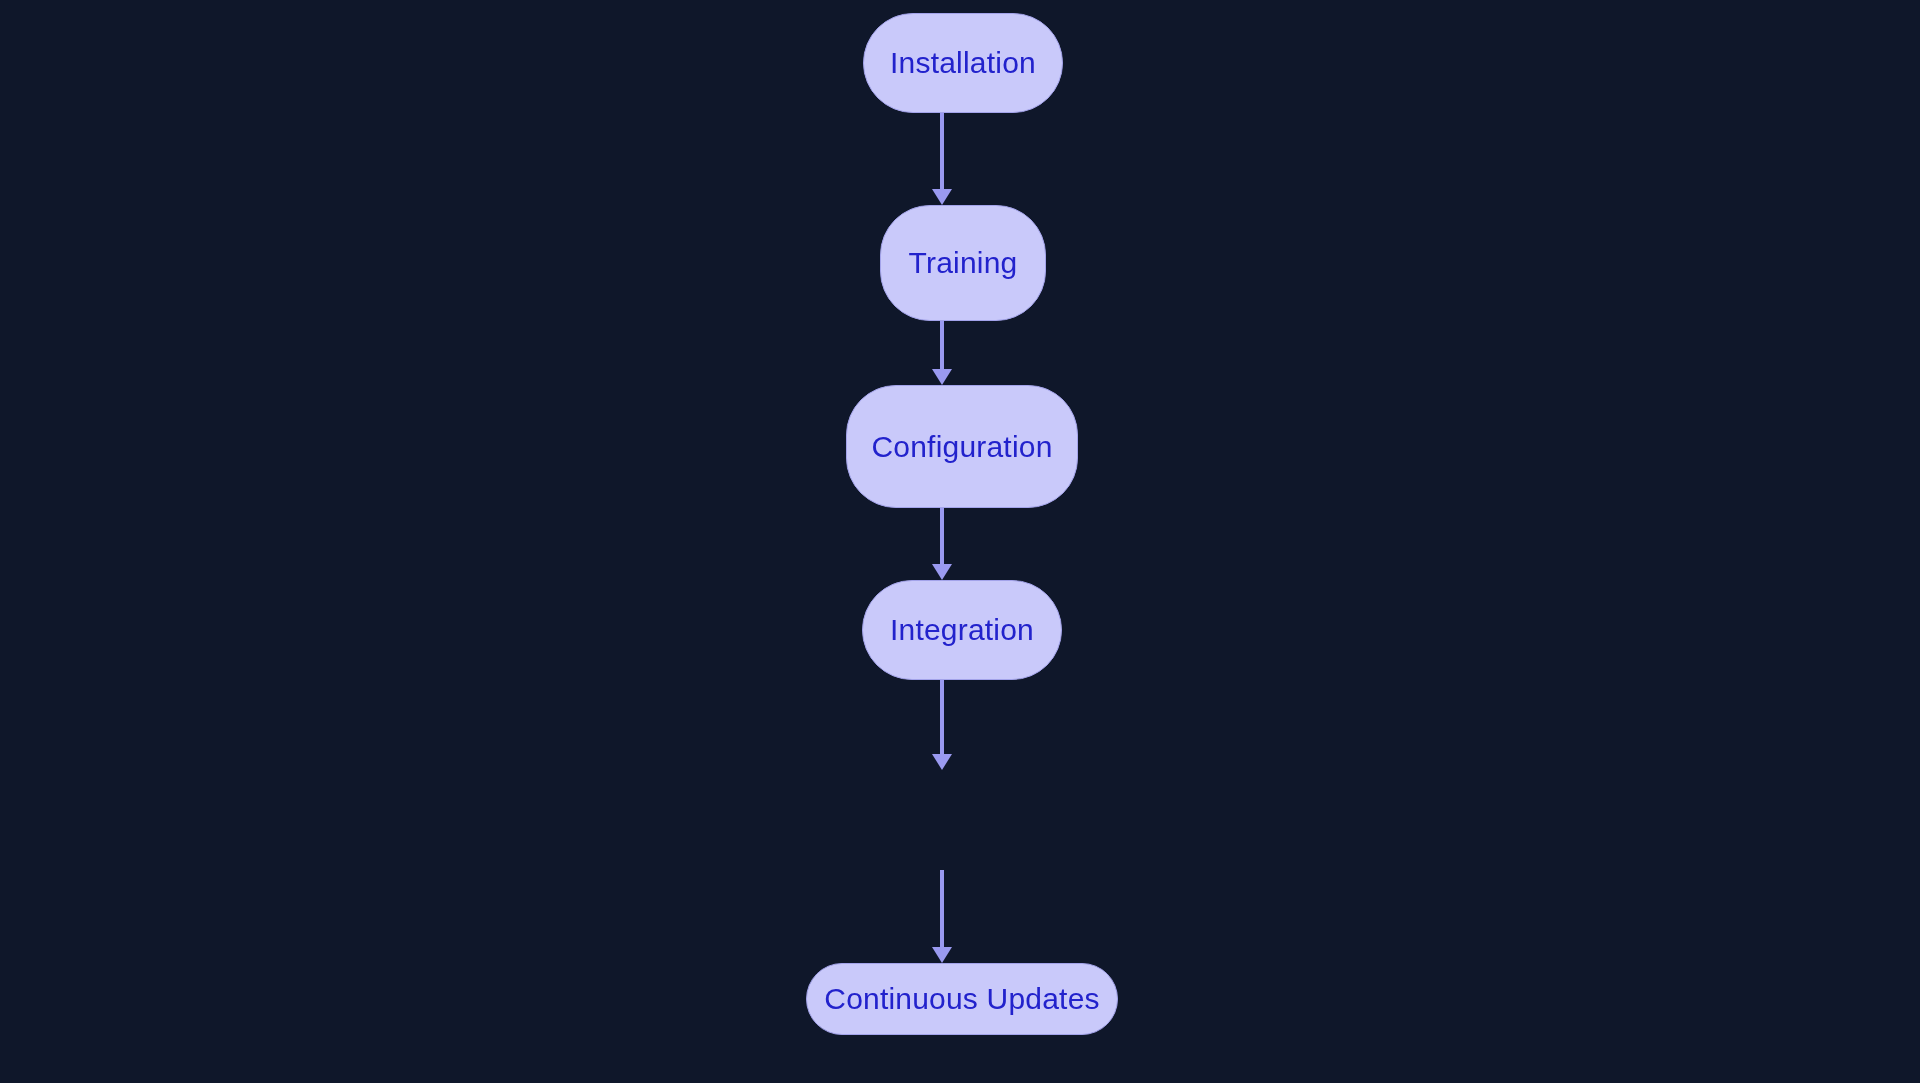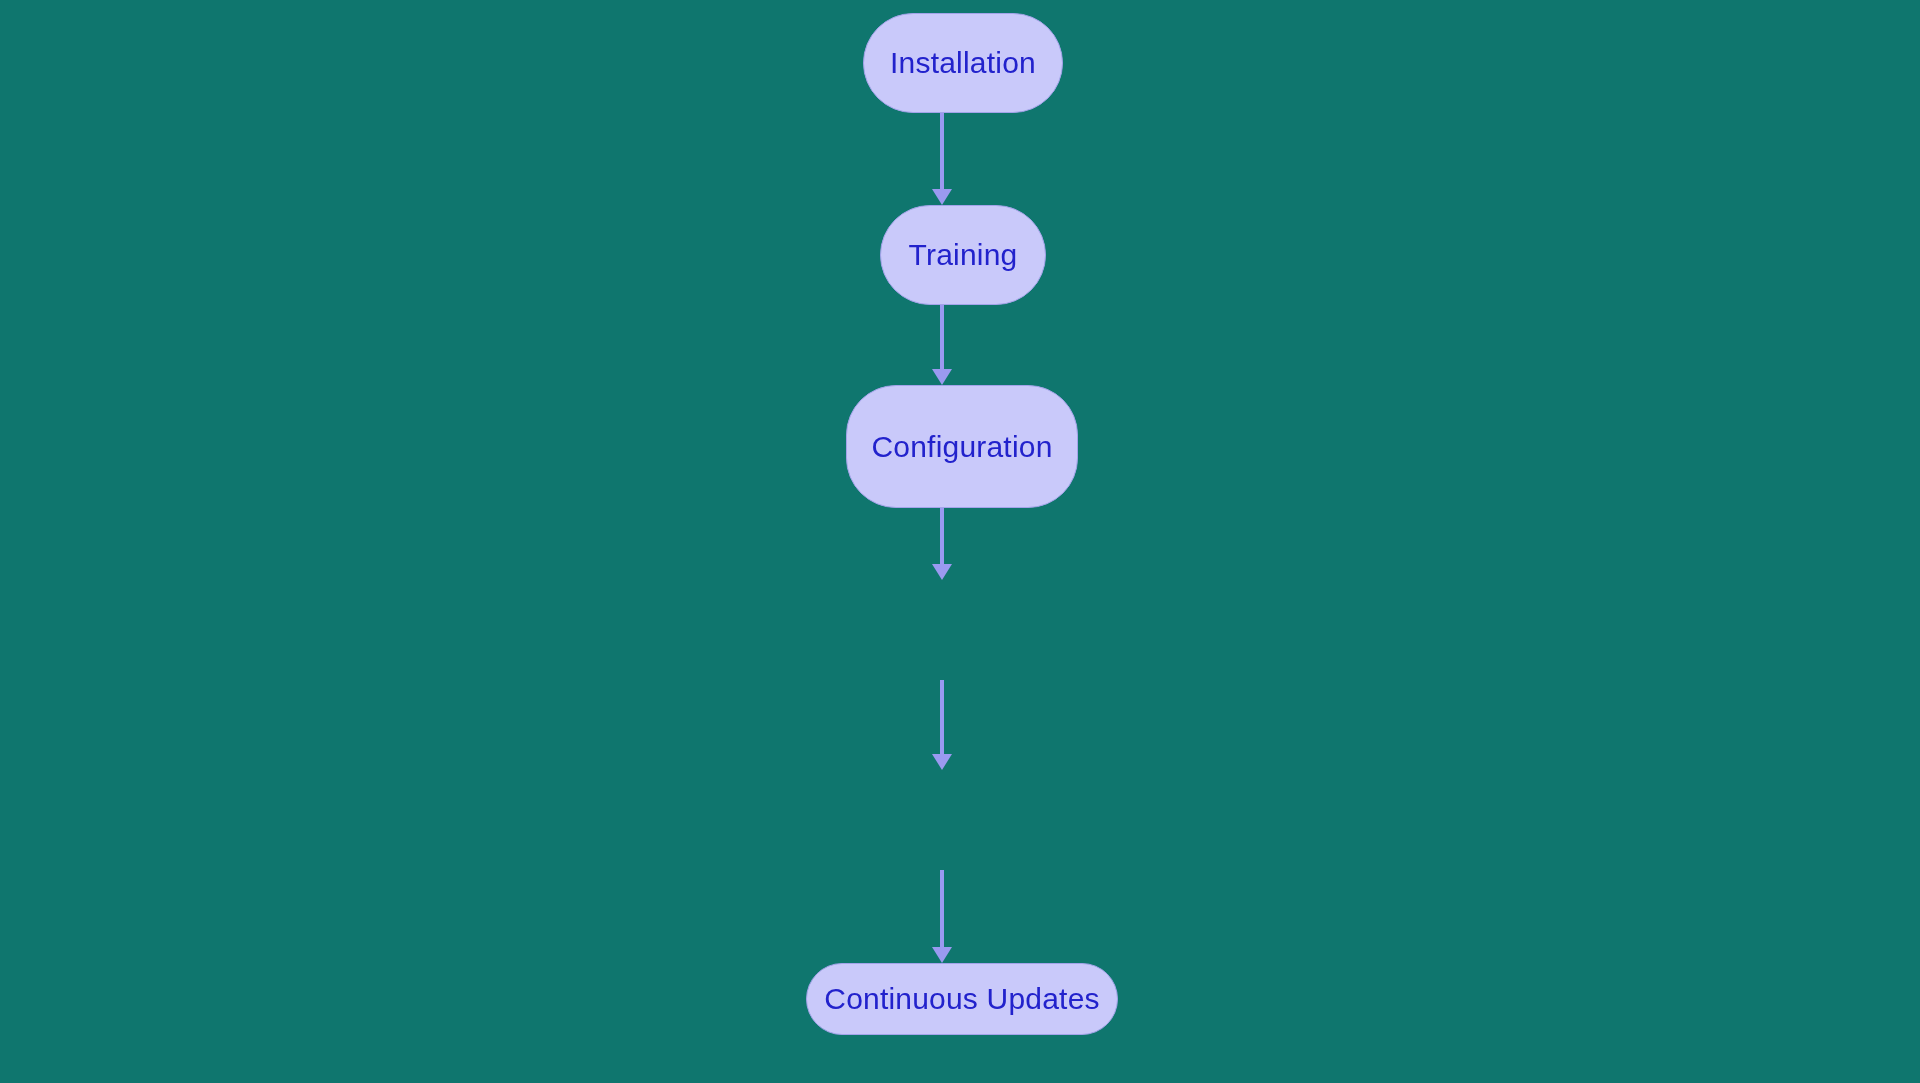--- a/index.html
+++ b/index.html
@@ -47,21 +47,21 @@
   .flow-connector svg {
     display: block;
     width: 100%;
     height: 100%;
     overflow: visible;
   }
 </style>
 </head>
 <body>
 
-<div id="flowchart-canvas" style="background: #0f766e;">
+<div id="flowchart-canvas" style="background: #0f172a;">
     <div class="flow-connector" style="left: 922px; top: 113px; height: 92px;">
       <svg viewBox="0 0 40 92" preserveAspectRatio="none">
         <line x1="20" y1="0" x2="20" y2="78" stroke="#9a9af0" stroke-width="4"></line>
         <polygon points="10,76 30,76 20,92" fill="#9a9af0"></polygon>
       </svg>
     </div>
     <div class="flow-connector" style="left: 922px; top: 305px; height: 80px;">
       <svg viewBox="0 0 40 80" preserveAspectRatio="none">
         <line x1="20" y1="0" x2="20" y2="66" stroke="#9a9af0" stroke-width="4"></line>
         <polygon points="10,64 30,64 20,80" fill="#9a9af0"></polygon>
@@ -81,22 +81,25 @@
     </div>
     <div class="flow-connector" style="left: 922px; top: 870px; height: 93px;">
       <svg viewBox="0 0 40 93" preserveAspectRatio="none">
         <line x1="20" y1="0" x2="20" y2="79" stroke="#9a9af0" stroke-width="4"></line>
         <polygon points="10,77 30,77 20,93" fill="#9a9af0"></polygon>
       </svg>
     </div>
     <div class="flow-node" style="left: 863px; top: 13px; width: 200px; height: 100px; background: rgb(201, 201, 250); border-color: rgb(163, 163, 234); color: rgb(34, 34, 204); border-radius: 50px;">
       <span>Installation</span>
     </div>
-    <div class="flow-node" style="left: 880px; top: 205px; width: 166px; height: 100px; background: rgb(201, 201, 250); border-color: rgb(163, 163, 234); color: rgb(34, 34, 204); border-radius: 50px;">
+    <div class="flow-node" style="left: 880px; top: 205px; width: 166px; height: 116px; background: rgb(201, 201, 250); border-color: rgb(163, 163, 234); color: rgb(34, 34, 204); border-radius: 50px;">
       <span>Training</span>
     </div>
     <div class="flow-node" style="left: 846px; top: 385px; width: 232px; height: 123px; background: rgb(201, 201, 250); border-color: rgb(163, 163, 234); color: rgb(34, 34, 204); border-radius: 50px;">
       <span>Configuration</span>
+    </div>
+    <div class="flow-node" style="left: 862px; top: 580px; width: 200px; height: 100px; background: rgb(201, 201, 250); border-color: rgb(163, 163, 234); color: rgb(34, 34, 204); border-radius: 50px;">
+      <span>Integration</span>
     </div>
     <div class="flow-node" style="left: 806px; top: 963px; width: 312px; height: 72px; background: rgb(201, 201, 250); border-color: rgb(163, 163, 234); color: rgb(34, 34, 204); border-radius: 51px;">
       <span>Continuous Updates</span>
     </div>
   </div>
 
 </body></html>

